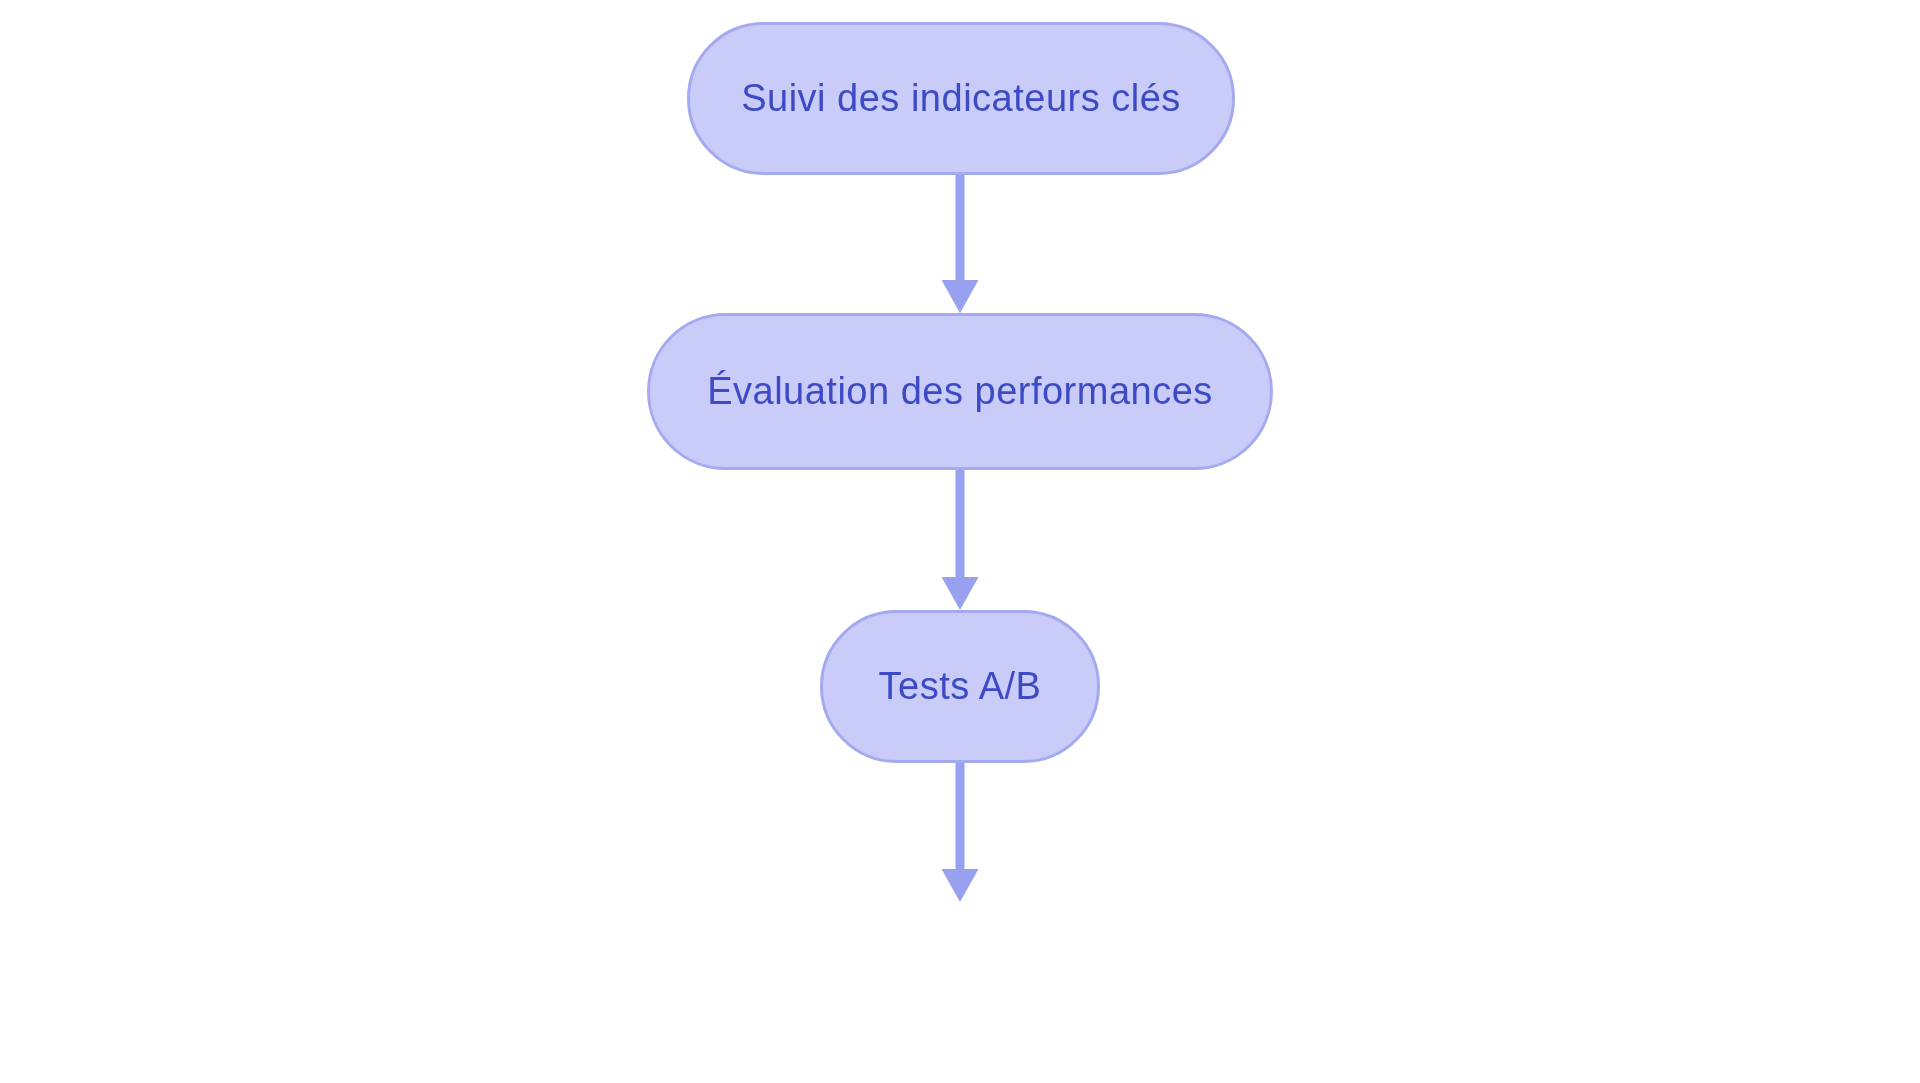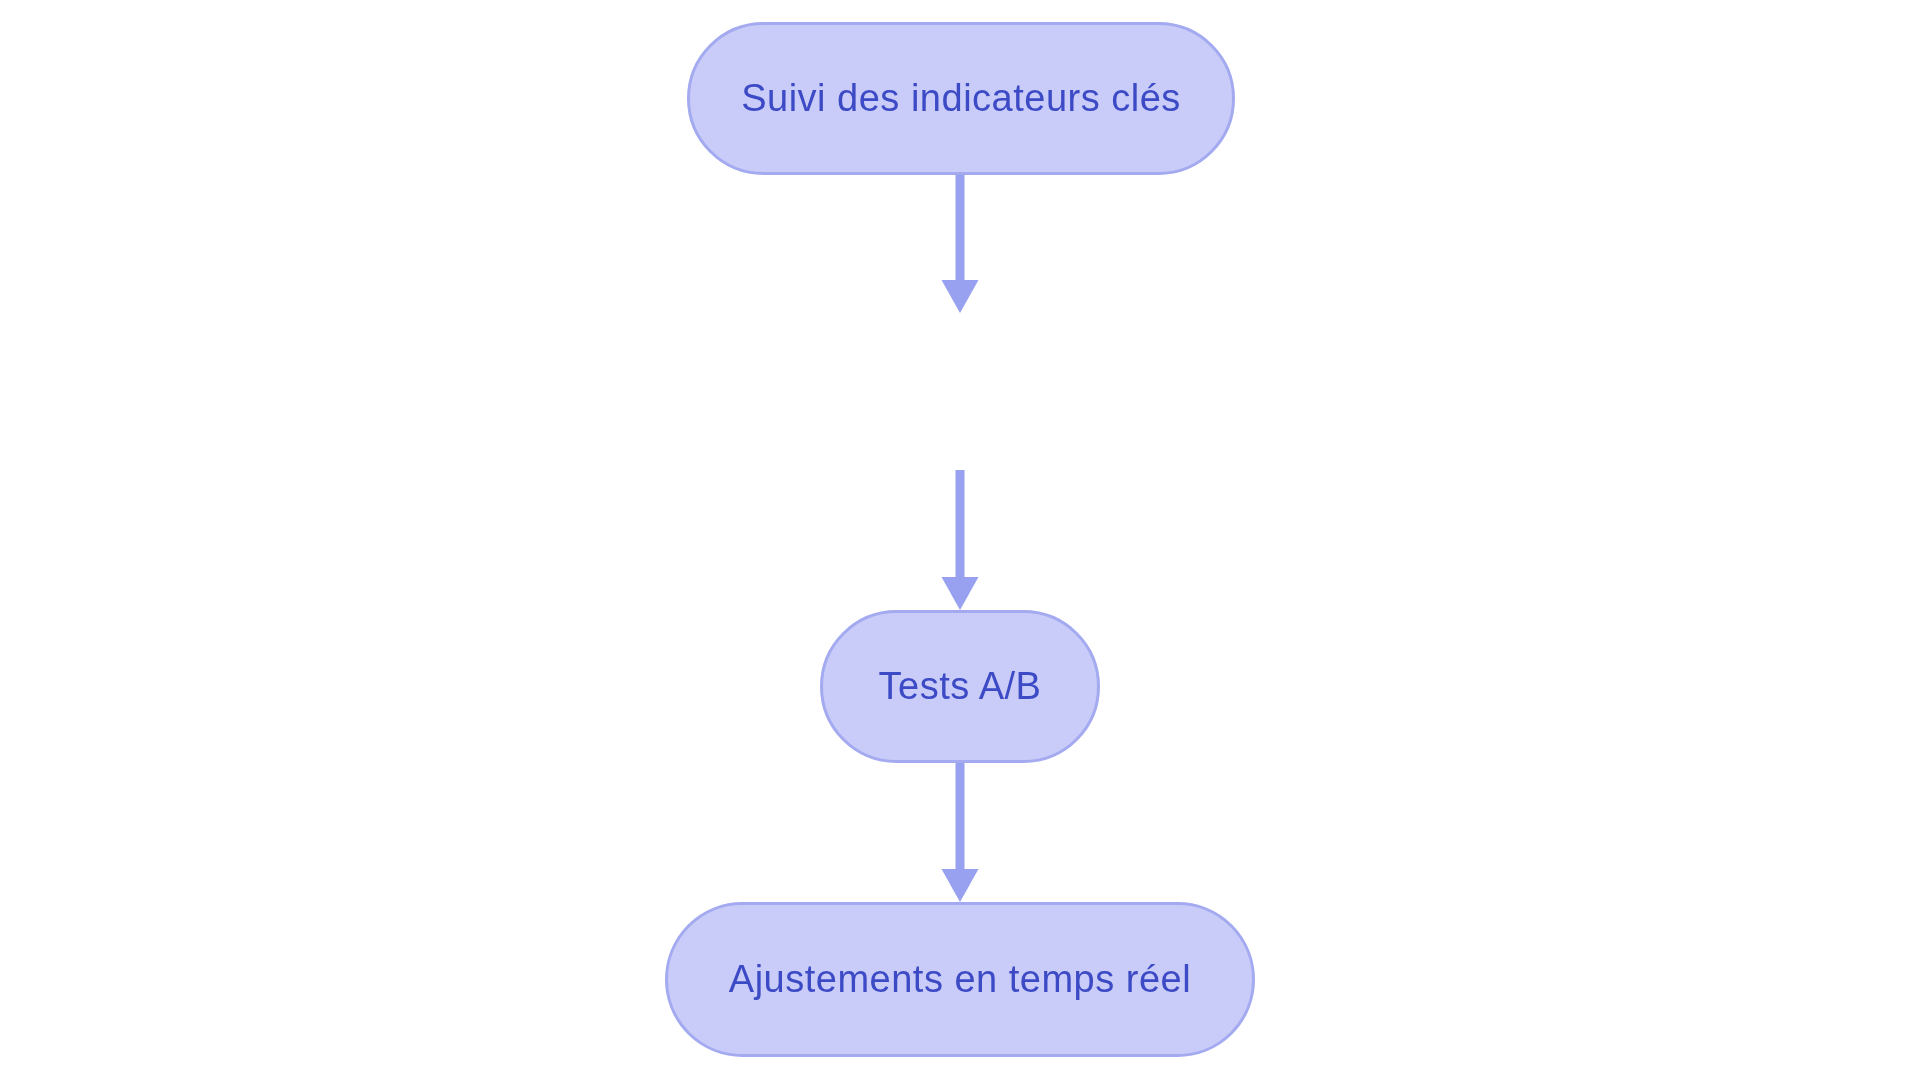--- a/index.html
+++ b/index.html
@@ -62,36 +62,36 @@
     <span>Suivi des indicateurs clés</span>
   </div>
 
   <div class="arrow arrow-1">
     <svg viewBox="0 0 40 138" preserveAspectRatio="none" aria-hidden="true">
       <rect x="15.5" y="0" width="9" height="110" fill="currentColor"></rect>
       <polygon points="1.5,105 38.5,105 20,138" fill="currentColor"></polygon>
     </svg>
   </div>
 
+  <div class="node node-2">
+    <span>Évaluation des performances</span>
+  </div>
 
   <div class="arrow arrow-2">
     <svg viewBox="0 0 40 140" preserveAspectRatio="none" aria-hidden="true">
       <rect x="15.5" y="0" width="9" height="112" fill="currentColor"></rect>
       <polygon points="1.5,107 38.5,107 20,140" fill="currentColor"></polygon>
     </svg>
   </div>
 
   <div class="node node-3">
     <span>Tests A/B</span>
   </div>
 
   <div class="arrow arrow-3">
     <svg viewBox="0 0 40 139" preserveAspectRatio="none" aria-hidden="true">
       <rect x="15.5" y="0" width="9" height="111" fill="currentColor"></rect>
       <polygon points="1.5,106 38.5,106 20,139" fill="currentColor"></polygon>
     </svg>
   </div>
 
-  <div class="node node-4">
-    <span>Ajustements en temps réel</span>
-  </div>
 
 </div>
 
 </body></html>

